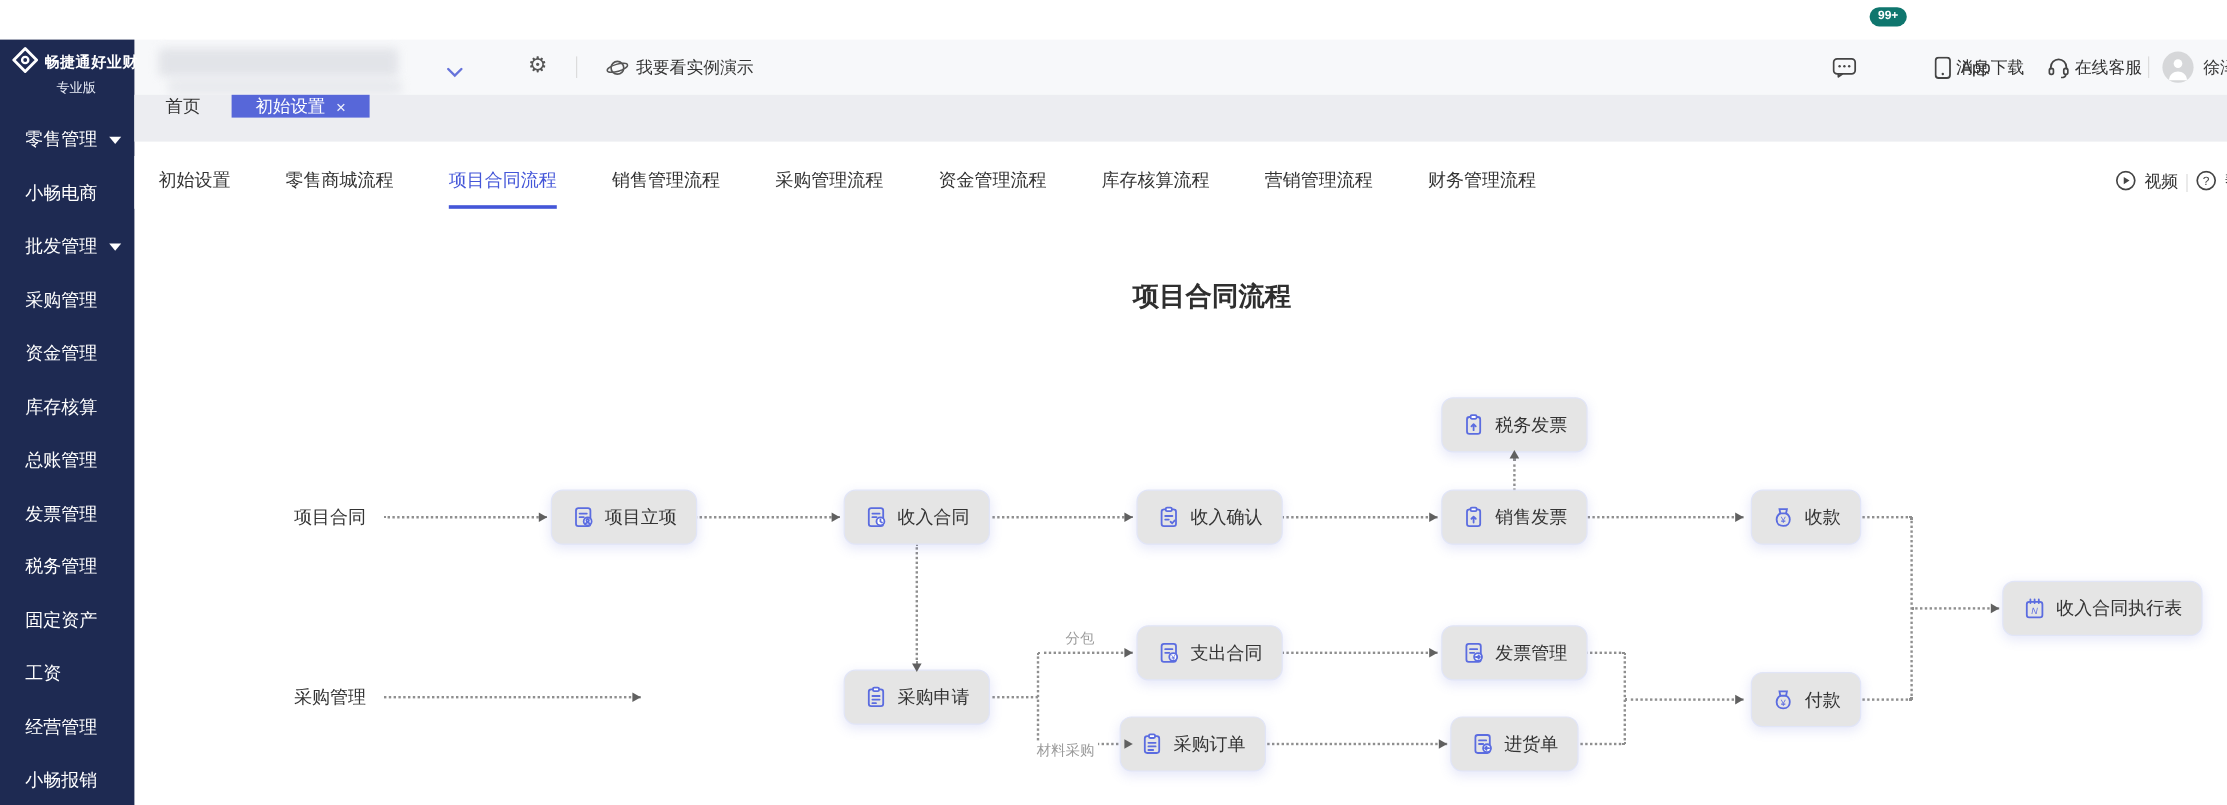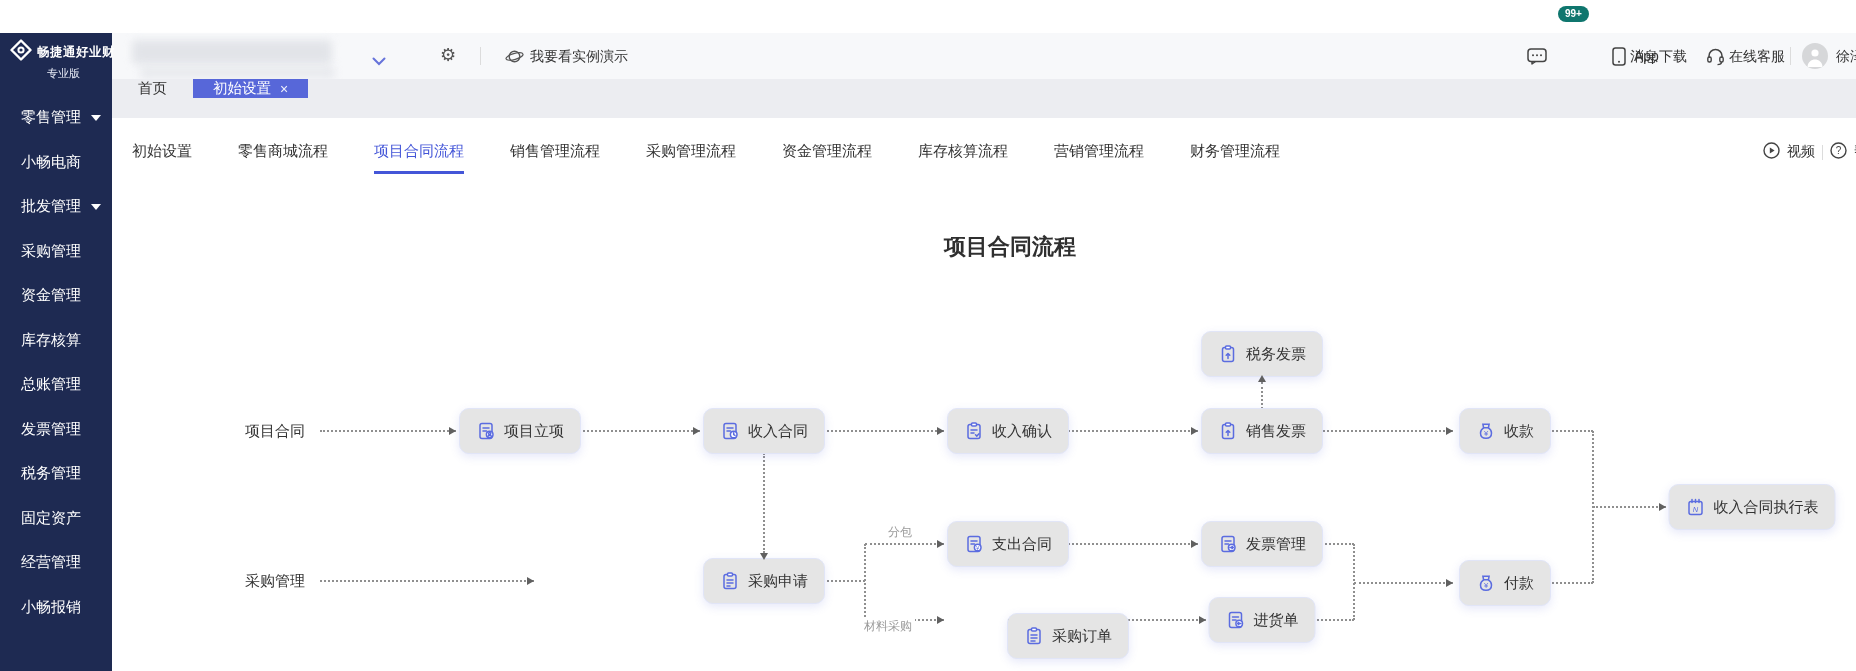--- a/index.html
+++ b/index.html
@@ -144,20 +144,21 @@
       <li><span>零售管理</span><span class="tri-down"></span></li>
       <li><span>小畅电商</span></li>
       <li><span>批发管理</span><span class="tri-down"></span></li>
       <li><span>采购管理</span></li>
       <li><span>资金管理</span></li>
       <li><span>库存核算</span></li>
       <li><span>总账管理</span></li>
       <li><span>发票管理</span></li>
       <li><span>税务管理</span></li>
       <li><span>固定资产</span></li>
+      <li><span>工资</span></li>
       <li><span>经营管理</span></li>
       <li><span>小畅报销</span></li>
     </ul>
   </div>
 
   <div class="abs tabbar">
     <div class="wtab">
         <span>首页</span>
       </div>
     <div class="wtab active">
@@ -337,21 +338,21 @@
     <span class="nicon">
         <svg width="20" height="20" viewBox="0 0 20 20" fill="none" stroke="#5b6ce0" stroke-width="1.5" stroke-linecap="round">
           <rect x="4" y="2.5" width="12" height="15" rx="2"></rect>
           <path d="M7 7h6M7 10h3.5"></path>
           <circle cx="13.7" cy="13.5" r="3.3" fill="#fff"></circle>
           <path d="M11.9 13.5h3.4m0 0l-1.3-1.3m1.3 1.3l-1.3 1.3"></path>
         </svg>
       </span>
     <span>发票管理</span>
   </div>
-  <div class="node" style="left:1068px;top:620px;margin-top:16px;">
+  <div class="node" style="left:994px;top:620px;">
     <span class="nicon">
         <svg width="20" height="20" viewBox="0 0 20 20" fill="none" stroke="#5b6ce0" stroke-width="1.5" stroke-linecap="round">
           <rect x="4" y="3.5" width="12" height="14" rx="2"></rect>
           <rect x="7.5" y="2" width="5" height="3" rx="1" fill="#fff"></rect>
           <path d="M7 9h6M7 12h6M7 15h4"></path>
         </svg>
       </span>
     <span>采购订单</span>
   </div>
   <div class="node" style="left:1262px;top:620px;">

